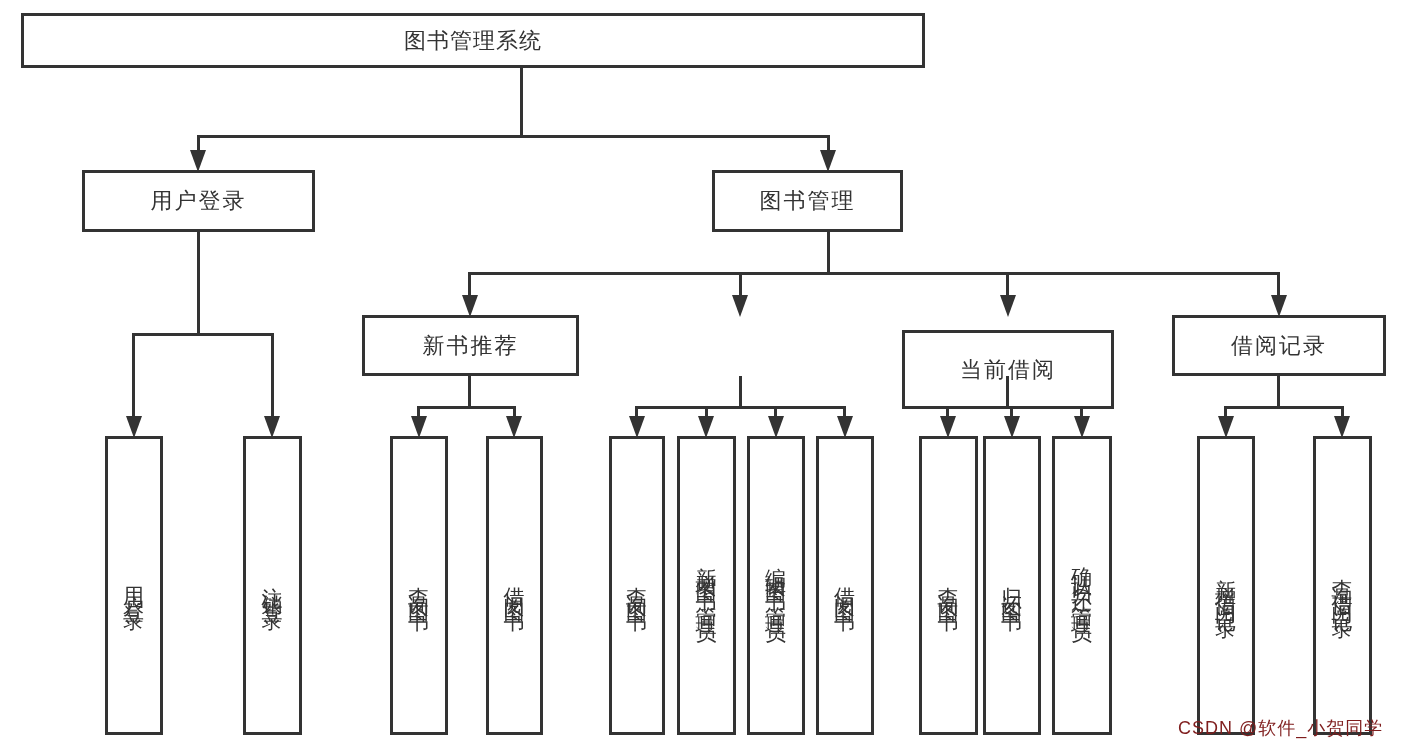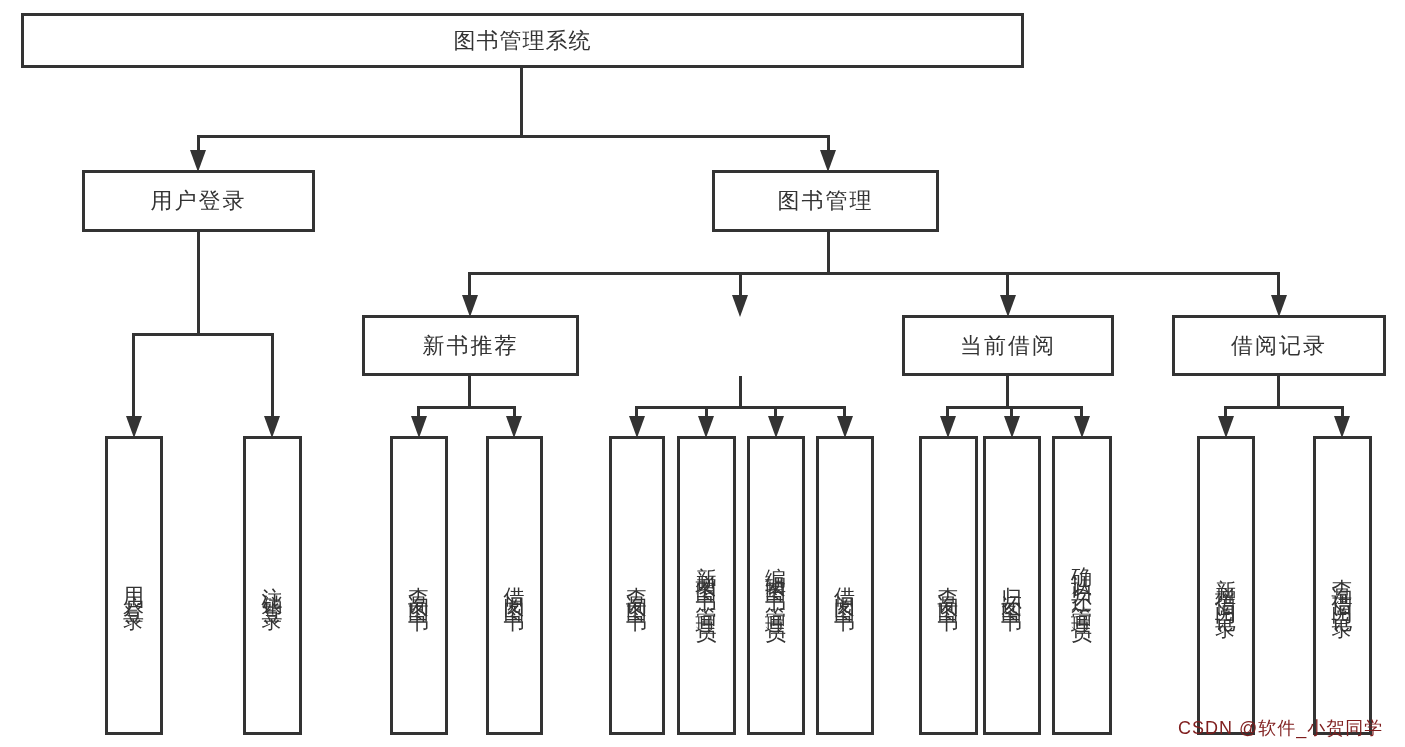--- a/index.html
+++ b/index.html
@@ -52,35 +52,35 @@
     color:#7f1d1d;
     white-space:nowrap;
     z-index:5;
   }
 </style>
 </head>
 <body>
 
 <div id="canvas">
 
-  <div class="nbox" style="left:21px;top:13px;width:1003px;height:55px;text-align:center;">
+  <div class="nbox" style="left:21px;top:13px;width:904px;height:55px;text-align:center;">
     <span class="hlabel root-label">图书管理系统</span>
   </div>
 
   <div class="vline" style="left:520px;top:68px;height:70px;"></div>
   <div class="hline" style="left:197px;top:135px;width:633px;"></div>
   <div class="vline" style="left:197px;top:135px;height:20px;"></div>
   <div class="arrow" style="left:190px;top:150px;"></div>
   <div class="vline" style="left:827px;top:135px;height:20px;"></div>
   <div class="arrow" style="left:820px;top:150px;"></div>
 
   <div class="nbox" style="left:82px;top:170px;width:233px;height:62px;">
     <span class="hlabel">用户登录</span>
   </div>
-  <div class="nbox" style="left:712px;top:170px;width:227px;height:62px;justify-content:center;">
+  <div class="nbox" style="left:712px;top:170px;width:191px;height:62px;justify-content:center;">
     <span class="hlabel">图书管理</span>
   </div>
 
   <div class="vline" style="left:197px;top:232px;height:104px;"></div>
   <div class="hline" style="left:132px;top:333px;width:142px;"></div>
   <div class="vline" style="left:132px;top:333px;height:87px;"></div>
   <div class="arrow" style="left:126px;top:416px;"></div>
   <div class="vline" style="left:271px;top:333px;height:87px;"></div>
   <div class="arrow" style="left:264px;top:416px;"></div>
 
@@ -91,21 +91,21 @@
   <div class="vline" style="left:739px;top:272px;height:28px;"></div>
   <div class="arrow" style="left:732px;top:295px;"></div>
   <div class="vline" style="left:1006px;top:272px;height:28px;"></div>
   <div class="arrow" style="left:1000px;top:295px;"></div>
   <div class="vline" style="left:1277px;top:272px;height:28px;"></div>
   <div class="arrow" style="left:1271px;top:295px;"></div>
 
   <div class="nbox" style="left:362px;top:315px;width:217px;height:61px;">
     <span class="hlabel">新书推荐</span>
   </div>
-  <div class="nbox" style="left:902px;top:315px;width:212px;height:61px;">
+  <div class="nbox" style="left:902px;top:330px;width:212px;height:79px;">
     <span class="hlabel">当前借阅</span>
   </div>
   <div class="nbox" style="left:1172px;top:315px;width:214px;height:61px;">
     <span class="hlabel">借阅记录</span>
   </div>
 
   <div class="vline" style="left:468px;top:376px;height:33px;"></div>
   <div class="hline" style="left:417px;top:406px;width:99px;"></div>
   <div class="vline" style="left:417px;top:406px;height:14px;"></div>
   <div class="arrow" style="left:411px;top:416px;"></div>

